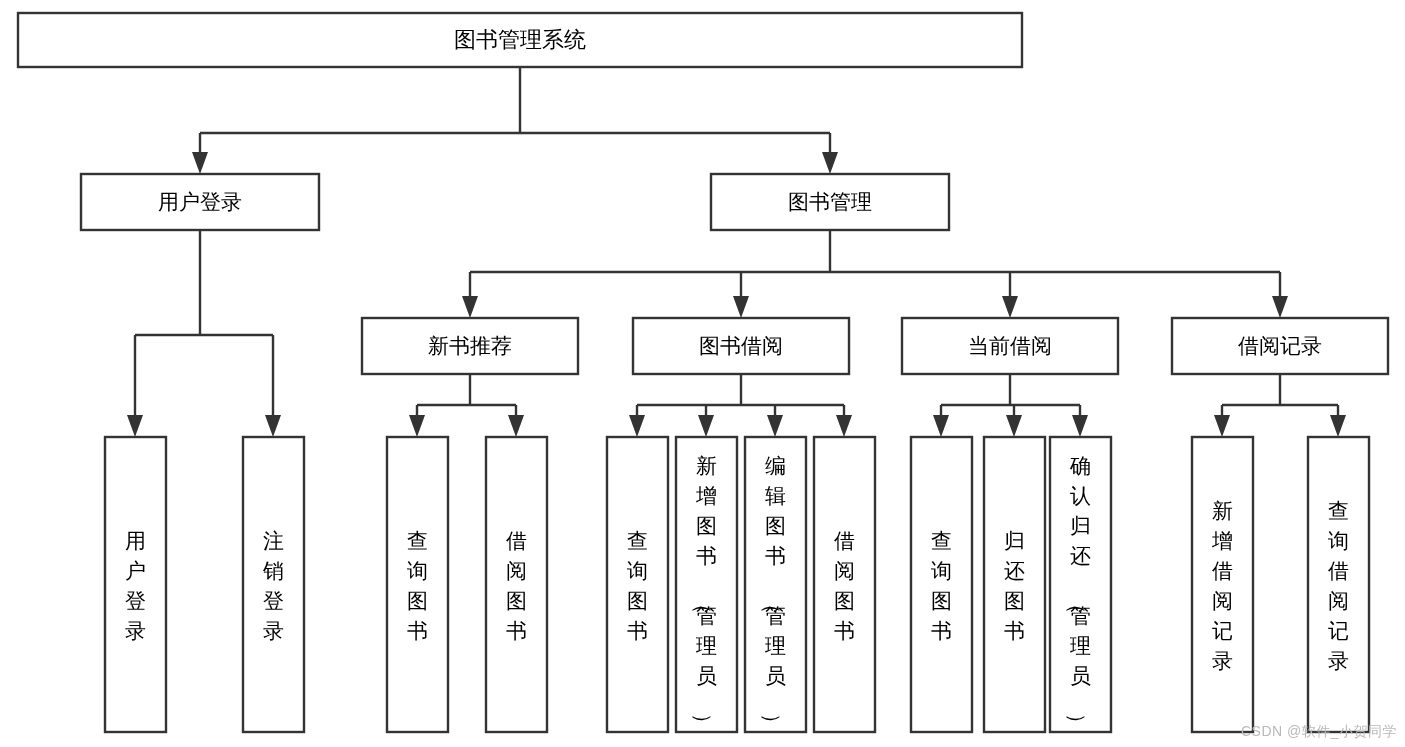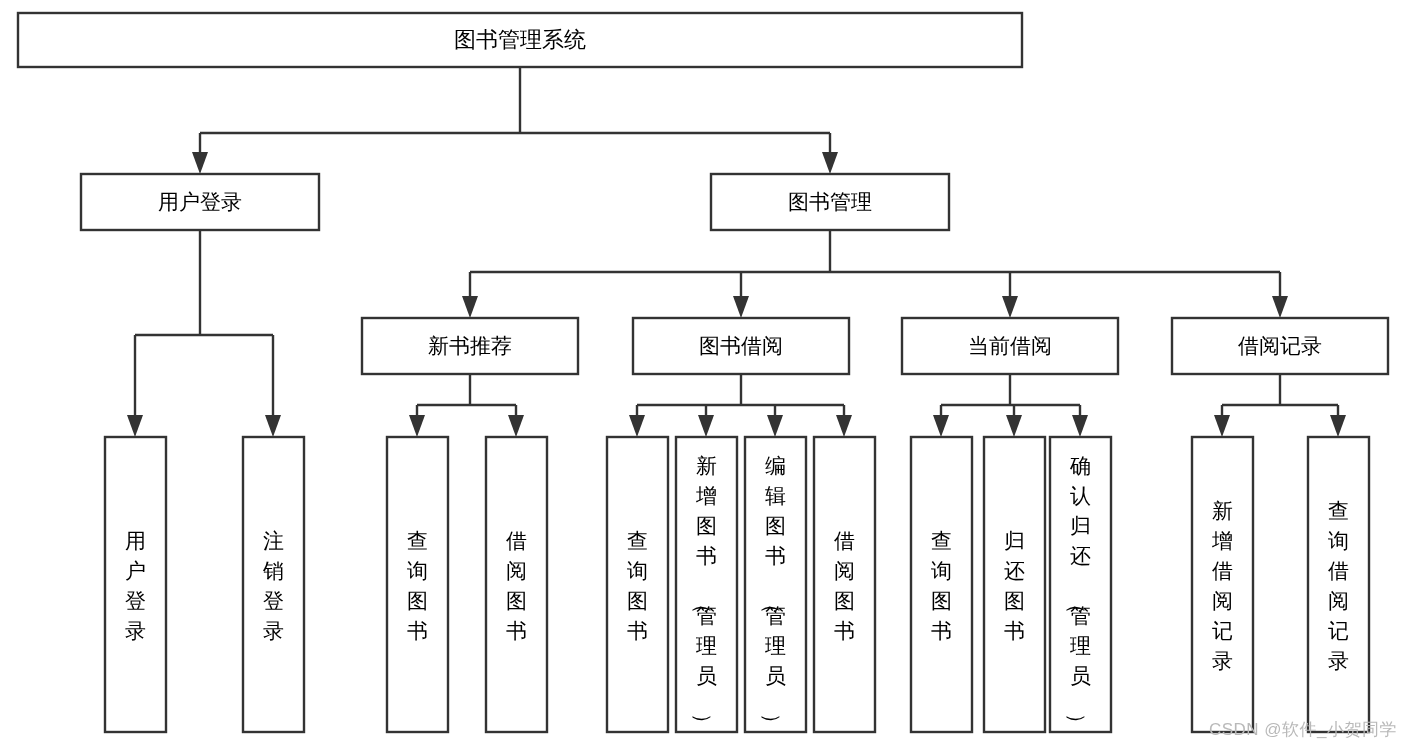--- a/index.html
+++ b/index.html
@@ -59,21 +59,21 @@
   }
   .arrow-head {
     fill: #333333;
     stroke: none;
   }
   .watermark {
     position: absolute;
     right: 8px;
     bottom: 6px;
     font-family: "Liberation Sans", "DejaVu Sans", sans-serif;
-    font-size: 17px;
+    font-size: 14px;
     color: #b9b9b9;
     white-space: nowrap;
     letter-spacing: 0.5px;
     pointer-events: none;
     text-align: center;
   }
 </style>
 </head>
 <body>
 

